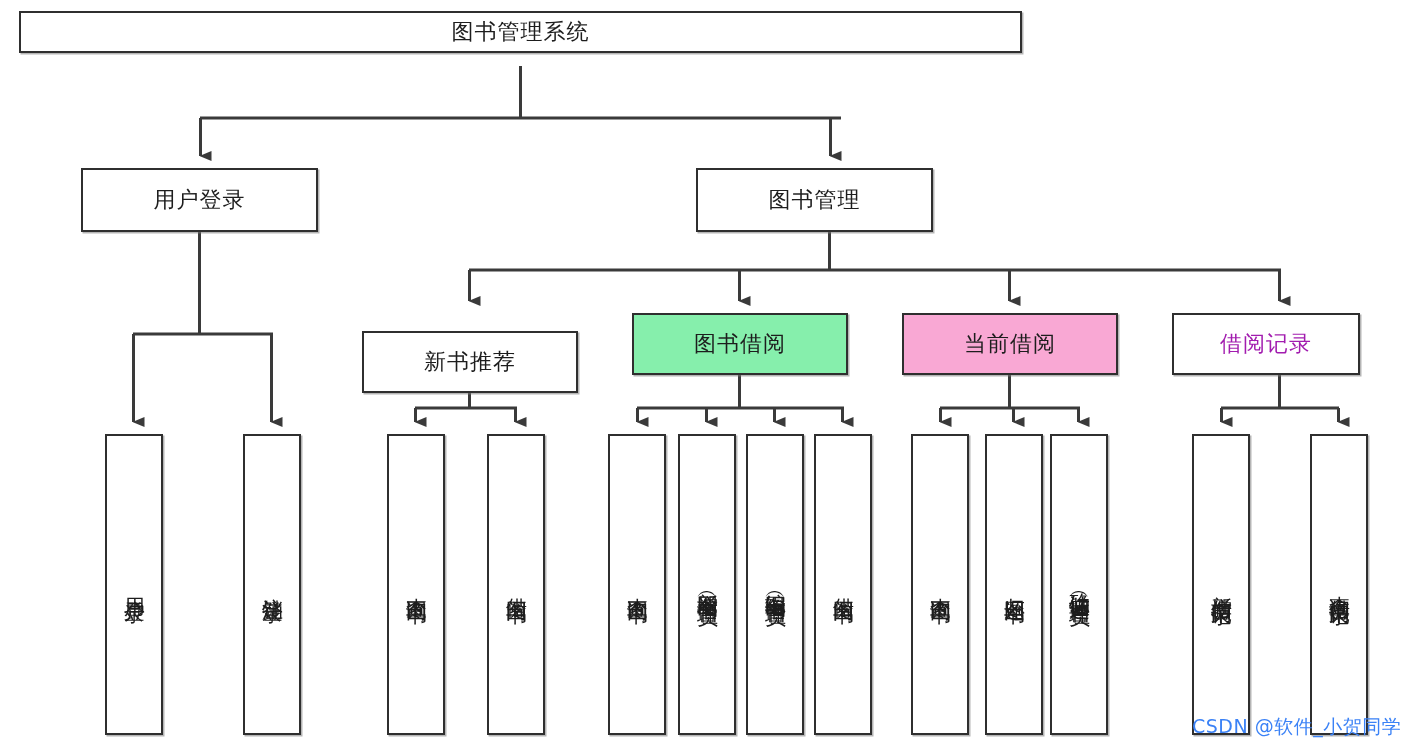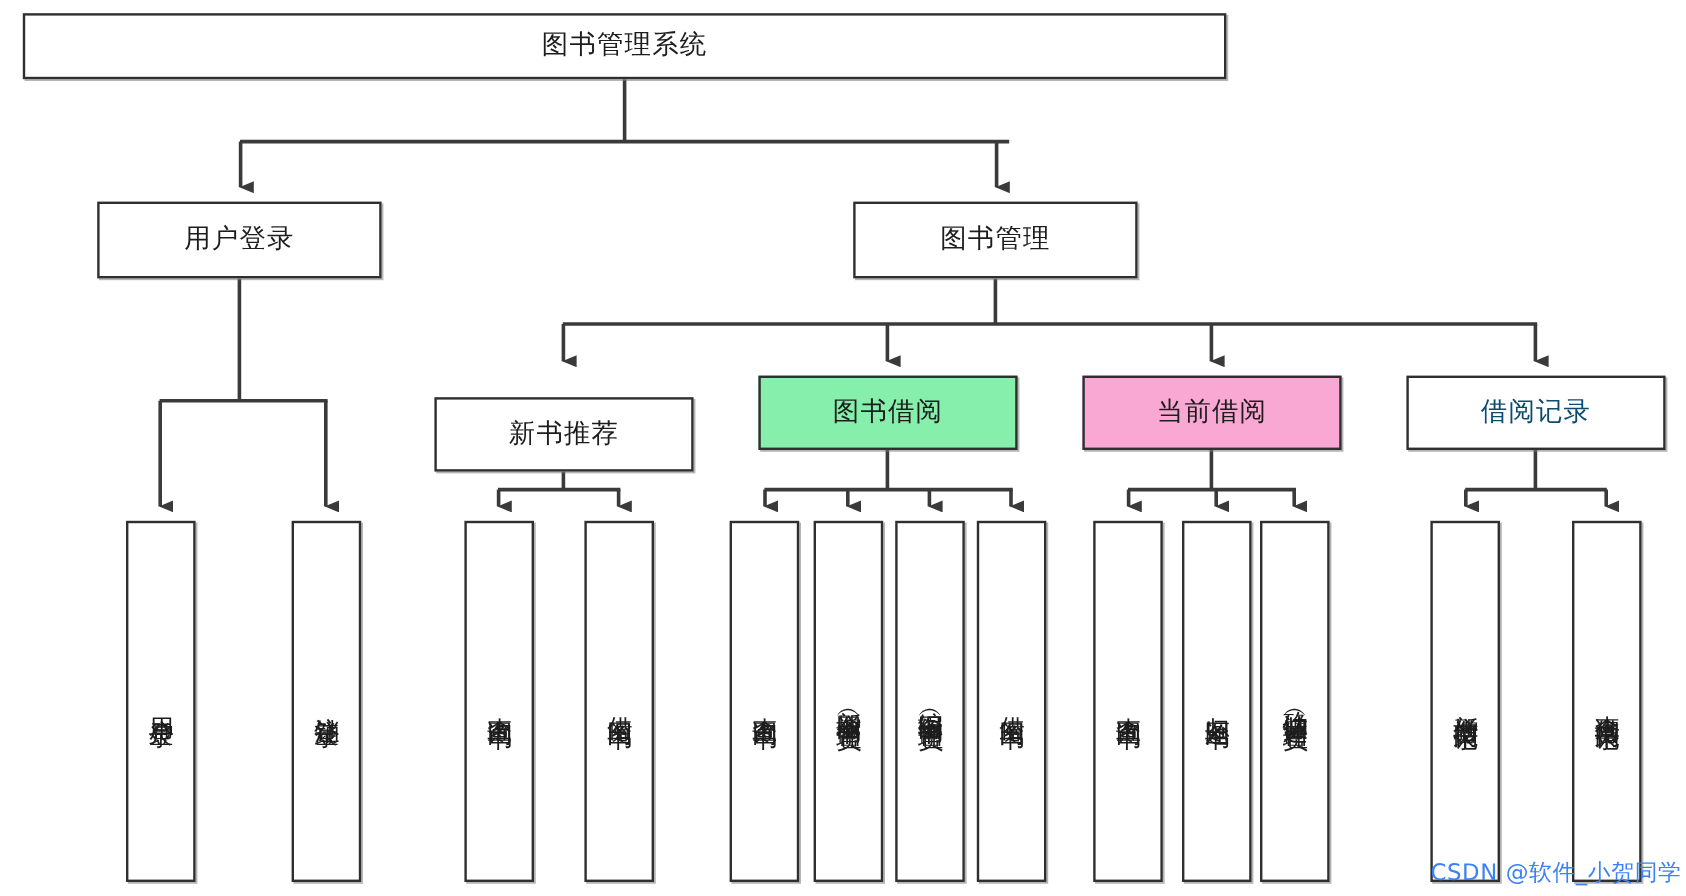--- a/index.html
+++ b/index.html
@@ -124,41 +124,41 @@
       <path d="M 1013.5 408 L 1013.5 422" marker-end="url(#arrow)"></path>
       <path d="M 1078.5 408 L 1078.5 422" marker-end="url(#arrow)"></path>
 
       <path d="M 1279.5 375 L 1279.5 408"></path>
       <path d="M 1221 408 L 1339 408"></path>
       <path d="M 1221.5 408 L 1221.5 422" marker-end="url(#arrow)"></path>
       <path d="M 1338.5 408 L 1338.5 422" marker-end="url(#arrow)"></path>
     </g>
   </svg>
 
-  <div class="node horiz" style="left: 19px; top: 11px; width: 1003px; height: 55px; border-color: rgb(47, 47, 47); background: rgb(255, 255, 255); color: rgb(29, 29, 29);">
+  <div class="node horiz" style="left: 19px; top: 11px; width: 1003px; height: 42px; border-color: rgb(47, 47, 47); background: rgb(255, 255, 255); color: rgb(29, 29, 29);">
     <span class="label">图书管理系统</span>
   </div>
 
   <div class="node horiz" style="left: 81px; top: 168px; width: 237px; height: 64px; border-color: rgb(47, 47, 47); background: rgb(255, 255, 255); color: rgb(29, 29, 29);">
     <span class="label">用户登录</span>
   </div>
-  <div class="node horiz" style="left: 711px; top: 168px; width: 237px; height: 64px; border-color: rgb(47, 47, 47); background: rgb(255, 255, 255); color: rgb(29, 29, 29);">
+  <div class="node horiz" style="left: 696px; top: 168px; width: 237px; height: 64px; border-color: rgb(47, 47, 47); background: rgb(255, 255, 255); color: rgb(29, 29, 29);">
     <span class="label">图书管理</span>
   </div>
 
   <div class="node horiz" style="left: 362px; top: 331px; width: 216px; height: 62px; border-color: rgb(47, 47, 47); background: rgb(255, 255, 255); color: rgb(29, 29, 29);">
     <span class="label">新书推荐</span>
   </div>
   <div class="node horiz" style="left: 632px; top: 313px; width: 216px; height: 62px; border-color: rgb(47, 47, 47); background: #86efac; color: rgb(29, 29, 29);">
     <span class="label">图书借阅</span>
   </div>
   <div class="node horiz" style="left: 902px; top: 313px; width: 216px; height: 62px; border-color: rgb(47, 47, 47); background: #f9a8d4; color: rgb(29, 29, 29);">
     <span class="label">当前借阅</span>
   </div>
-  <div class="node horiz" style="left: 1172px; top: 313px; width: 216px; height: 62px; border-color: rgb(47, 47, 47); background: rgb(255, 255, 255); color: #0c4a6e;">
+  <div class="node horiz" style="left: 1172px; top: 313px; width: 188px; height: 62px; border-color: rgb(47, 47, 47); background: rgb(255, 255, 255); color: #a21caf;">
     <span class="label">借阅记录</span>
   </div>
 
   <div class="node vert" style="left: 105px; top: 434px; width: 58px; height: 301px; border-color: rgb(47, 47, 47); background: rgb(255, 255, 255); color: rgb(29, 29, 29);">
     <span class="label">用户登录</span>
   </div>
   <div class="node vert" style="left: 243px; top: 434px; width: 58px; height: 301px; border-color: rgb(47, 47, 47); background: rgb(255, 255, 255); color: rgb(29, 29, 29);">
     <span class="label">注销登录</span>
   </div>
   <div class="node vert" style="left: 387px; top: 434px; width: 58px; height: 301px; border-color: rgb(47, 47, 47); background: rgb(255, 255, 255); color: rgb(29, 29, 29);">

